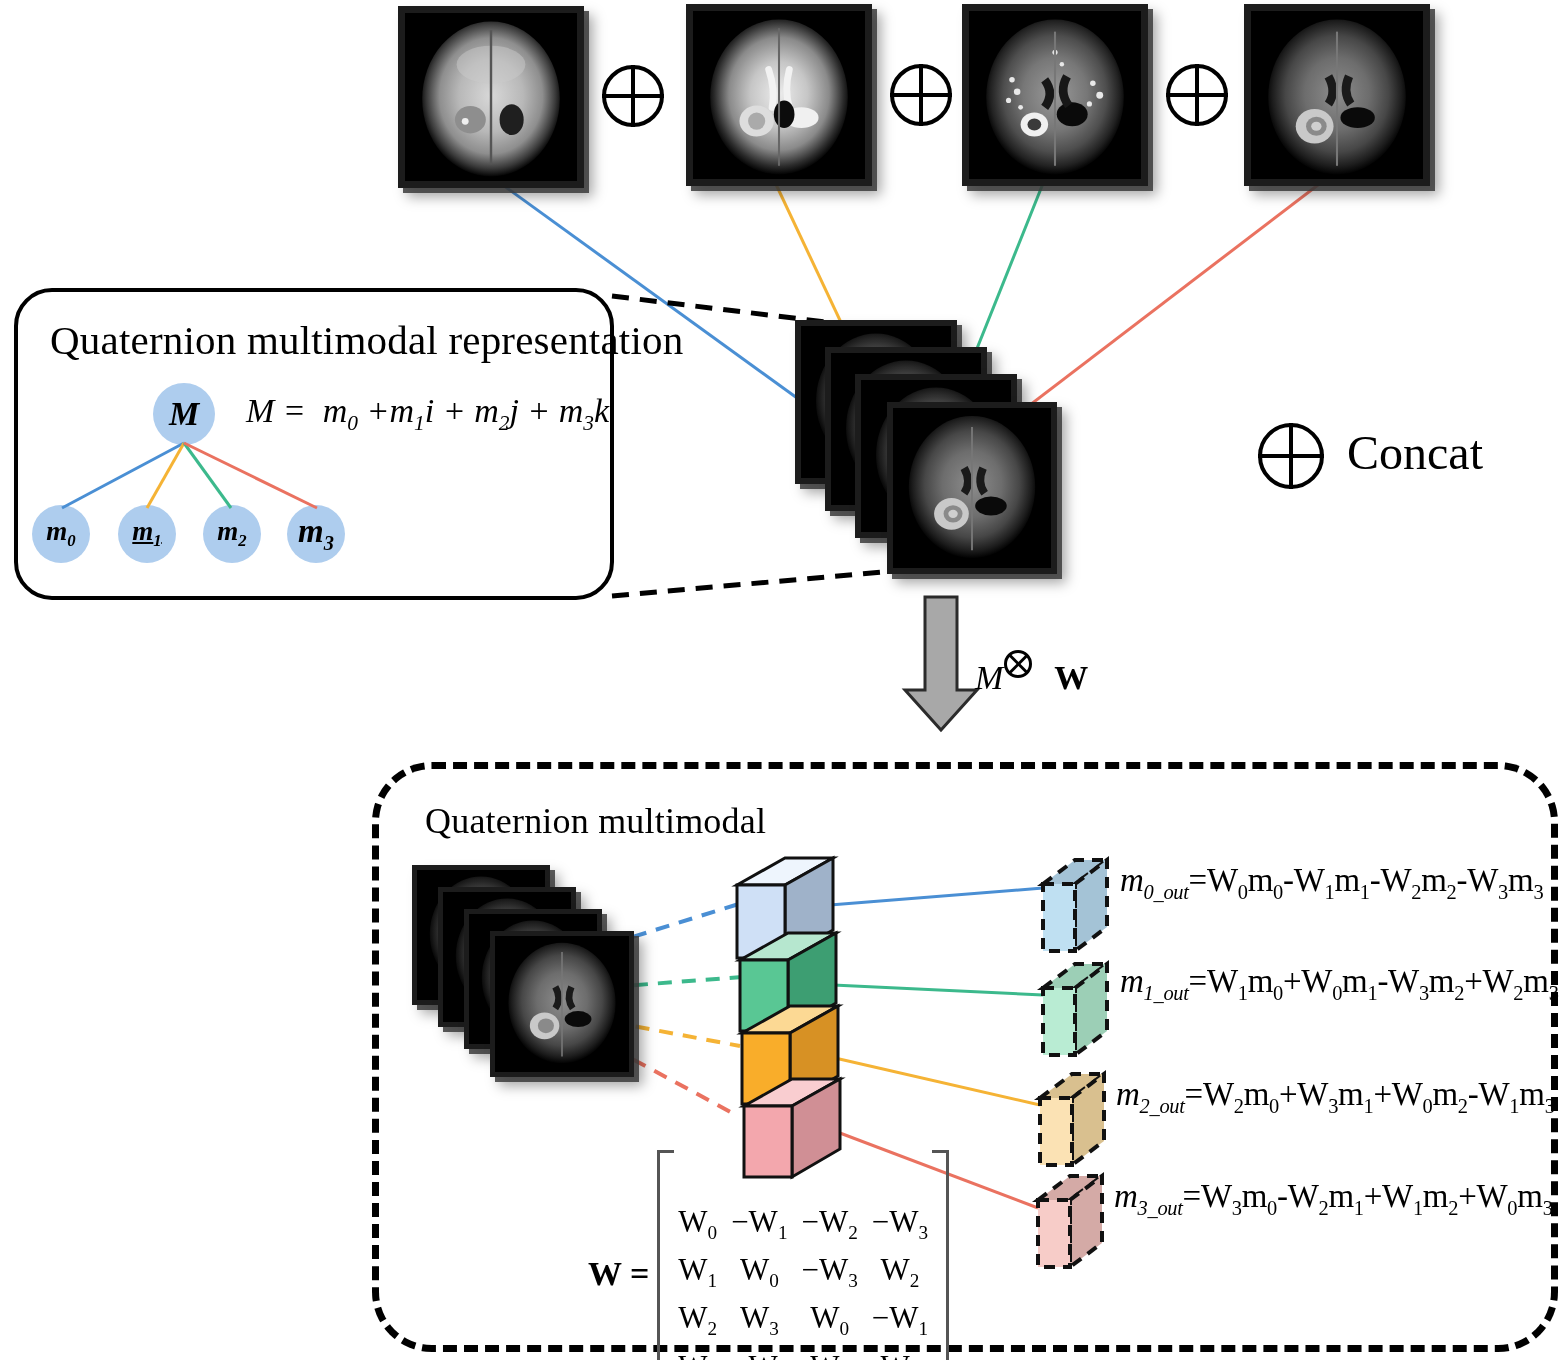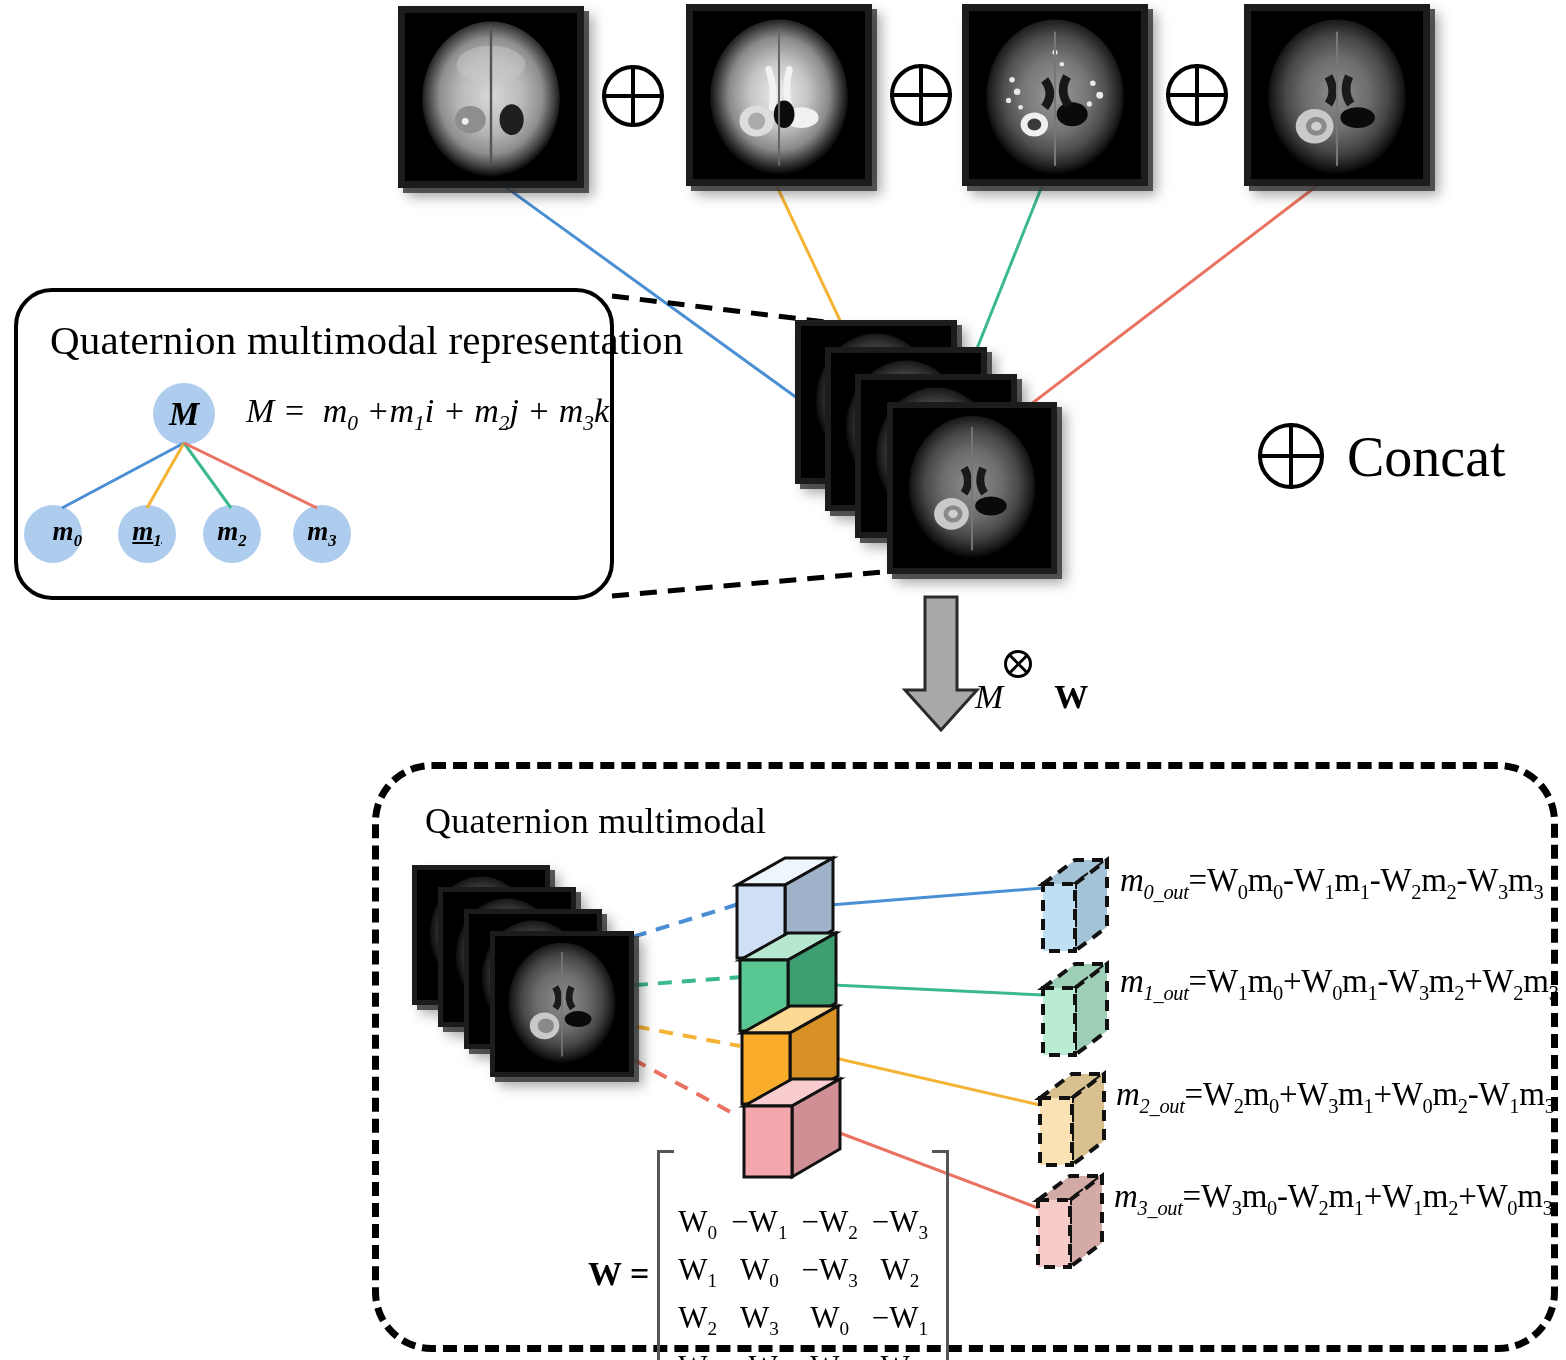--- a/index.html
+++ b/index.html
@@ -54,21 +54,21 @@
   .wlabel{font-size:34px;font-weight:bold;margin-right:8px;}
   .brk{position:relative;padding:6px 14px;}
   .brk::before,.brk::after{content:"";position:absolute;top:0;bottom:0;width:14px;
       border-top:3px solid #555;border-bottom:3px solid #555;}
   .brk::before{left:0;border-left:3px solid #555;}
   .brk::after{right:0;border-right:3px solid #555;}
   table.wm{border-collapse:collapse;font-size:31px;margin-top:44px;}
   table.wm td{padding:4px 7px;text-align:center;white-space:nowrap;}
   table.wm .sub{font-size:.62em;vertical-align:sub;}
 
-  .label{position:absolute;font-size:56px;white-space:nowrap;}
+  .label{position:absolute;font-size:48px;white-space:nowrap;}
   .mwlabel{position:absolute;font-size:34px;white-space:nowrap;}
   .mwlabel .bold{font-weight:bold;}
   .mwlabel .it{font-style:italic;}
 
   svg.overlay{position:absolute;left:0;top:0;width:1566px;height:1360px;
               pointer-events:none;}
 </style>
 </head>
 <body>
 
@@ -223,30 +223,30 @@
 </div>
 
 <div class="eqmain" style="left:246px;top:392px;">
   <span>M</span>
   <span>=</span>
   &nbsp;m<span class="sub">0</span>&nbsp;+m<span class="sub">1</span><span class="up">i</span>
   + m<span class="sub">2</span><span class="up">j</span>
   + m<span class="sub">3</span><span class="up">k</span>
 </div>
 
-<div class="node" style="left:24px;top:505px;width:58px;height:58px;font-size:27px;justify-content:flex-end;">
+<div class="node" style="left:32px;top:505px;width:58px;height:58px;font-size:27px;">
   <span>m<span class="sub">0</span></span>
 </div>
 <div class="node" style="left:118px;top:505px;width:58px;height:58px;font-size:27px;text-decoration:underline;">
   <span>m<span class="sub">1</span></span>
 </div>
 <div class="node" style="left:203px;top:505px;width:58px;height:58px;font-size:27px;text-align:right;">
   <span>m<span class="sub">2</span></span>
 </div>
-<div class="node" style="left:293px;top:505px;width:58px;height:58px;font-size:27px;">
+<div class="node" style="left:287px;top:505px;width:58px;height:58px;font-size:33px;">
   <span>m<span class="sub">3</span></span>
 </div>
 
 <svg class="overlay">
   <g fill="none" stroke-width="3">
     <path d="M184,443 L62,508" stroke="#4a8fd4"></path>
     <path d="M184,443 L147,508" stroke="#f5b335"></path>
     <path d="M184,443 L231,508" stroke="#3cb98c"></path>
     <path d="M184,443 L317,508" stroke="#ea7260"></path>
   </g>
@@ -281,21 +281,21 @@
       <ellipse cx="62" cy="62" rx="10" ry="6" fill="#0a0a0a"></ellipse>
       <path d="M45 38 q5 9 0 16 M57 38 q-4 9 1 16" stroke="#1a1a1a" stroke-width="5" fill="none"></path>
       <path d="M50 12 L50 90" stroke="#777" stroke-width="1.2"></path>
     </svg>
   </div>
 </div>
 
 <div class="oplus" style="left:1258px;top:423px;width:66px;height:66px;"></div>
 <div class="label" style="left:1347px;top:425px;">Concat</div>
 
-<div class="mwlabel" style="left:975px;top:678px;">
+<div class="mwlabel" style="left:975px;top:659px;">
   <span class="it">M</span>
   <span style="display:inline-block;width:34px;"></span>
   <span class="bold">W</span>
 </div>
 <div class="otimes" style="left:1004px;top:650px;width:28px;height:28px;"></div>
 
 <div class="dashpanel" style="left:372px;top:762px;width:1186px;height:590px;"></div>
 
 <div class="boxtitle" style="left:425px;top:800px;font-size:36px;">Quaternion multimodal</div>
 

